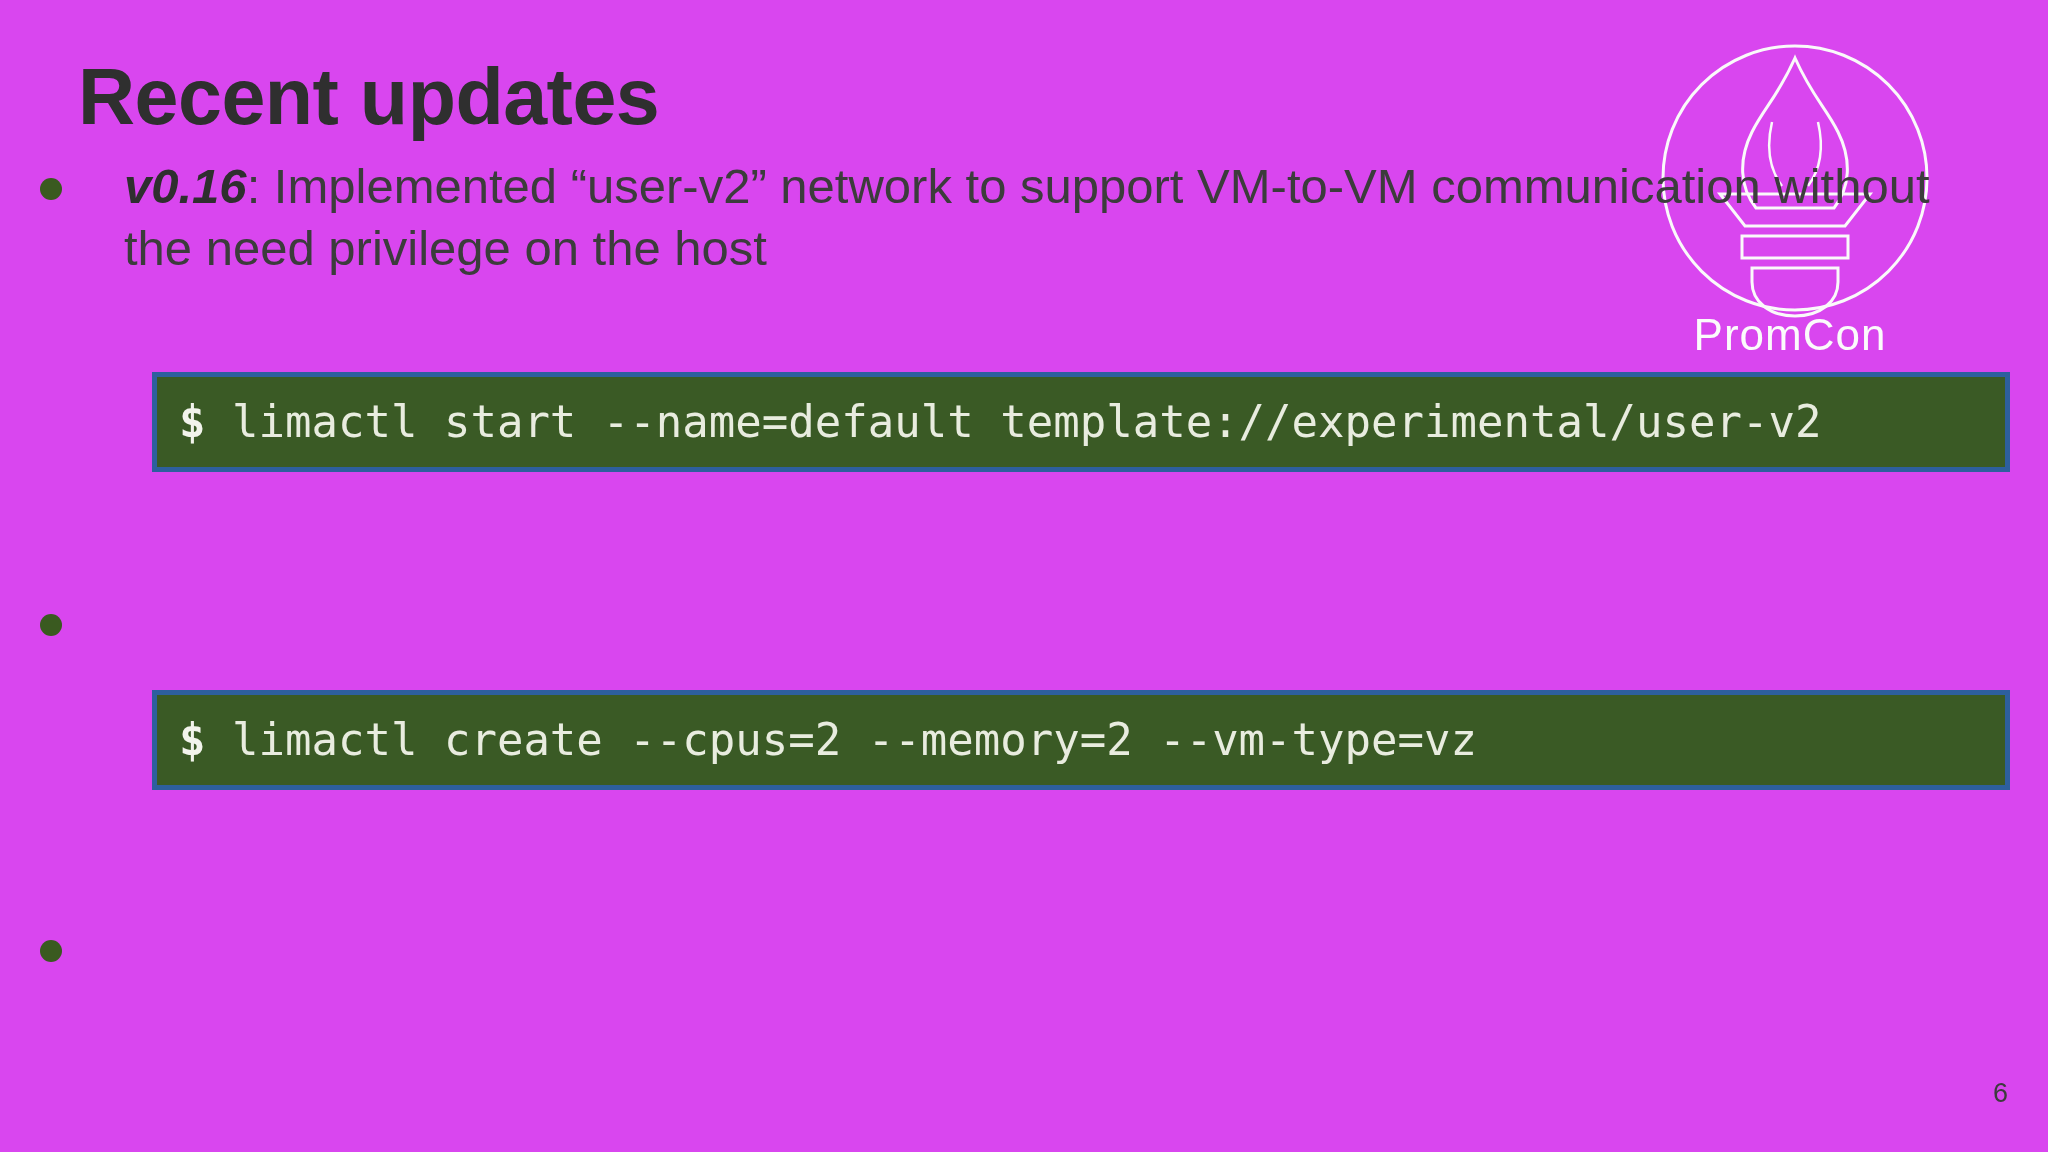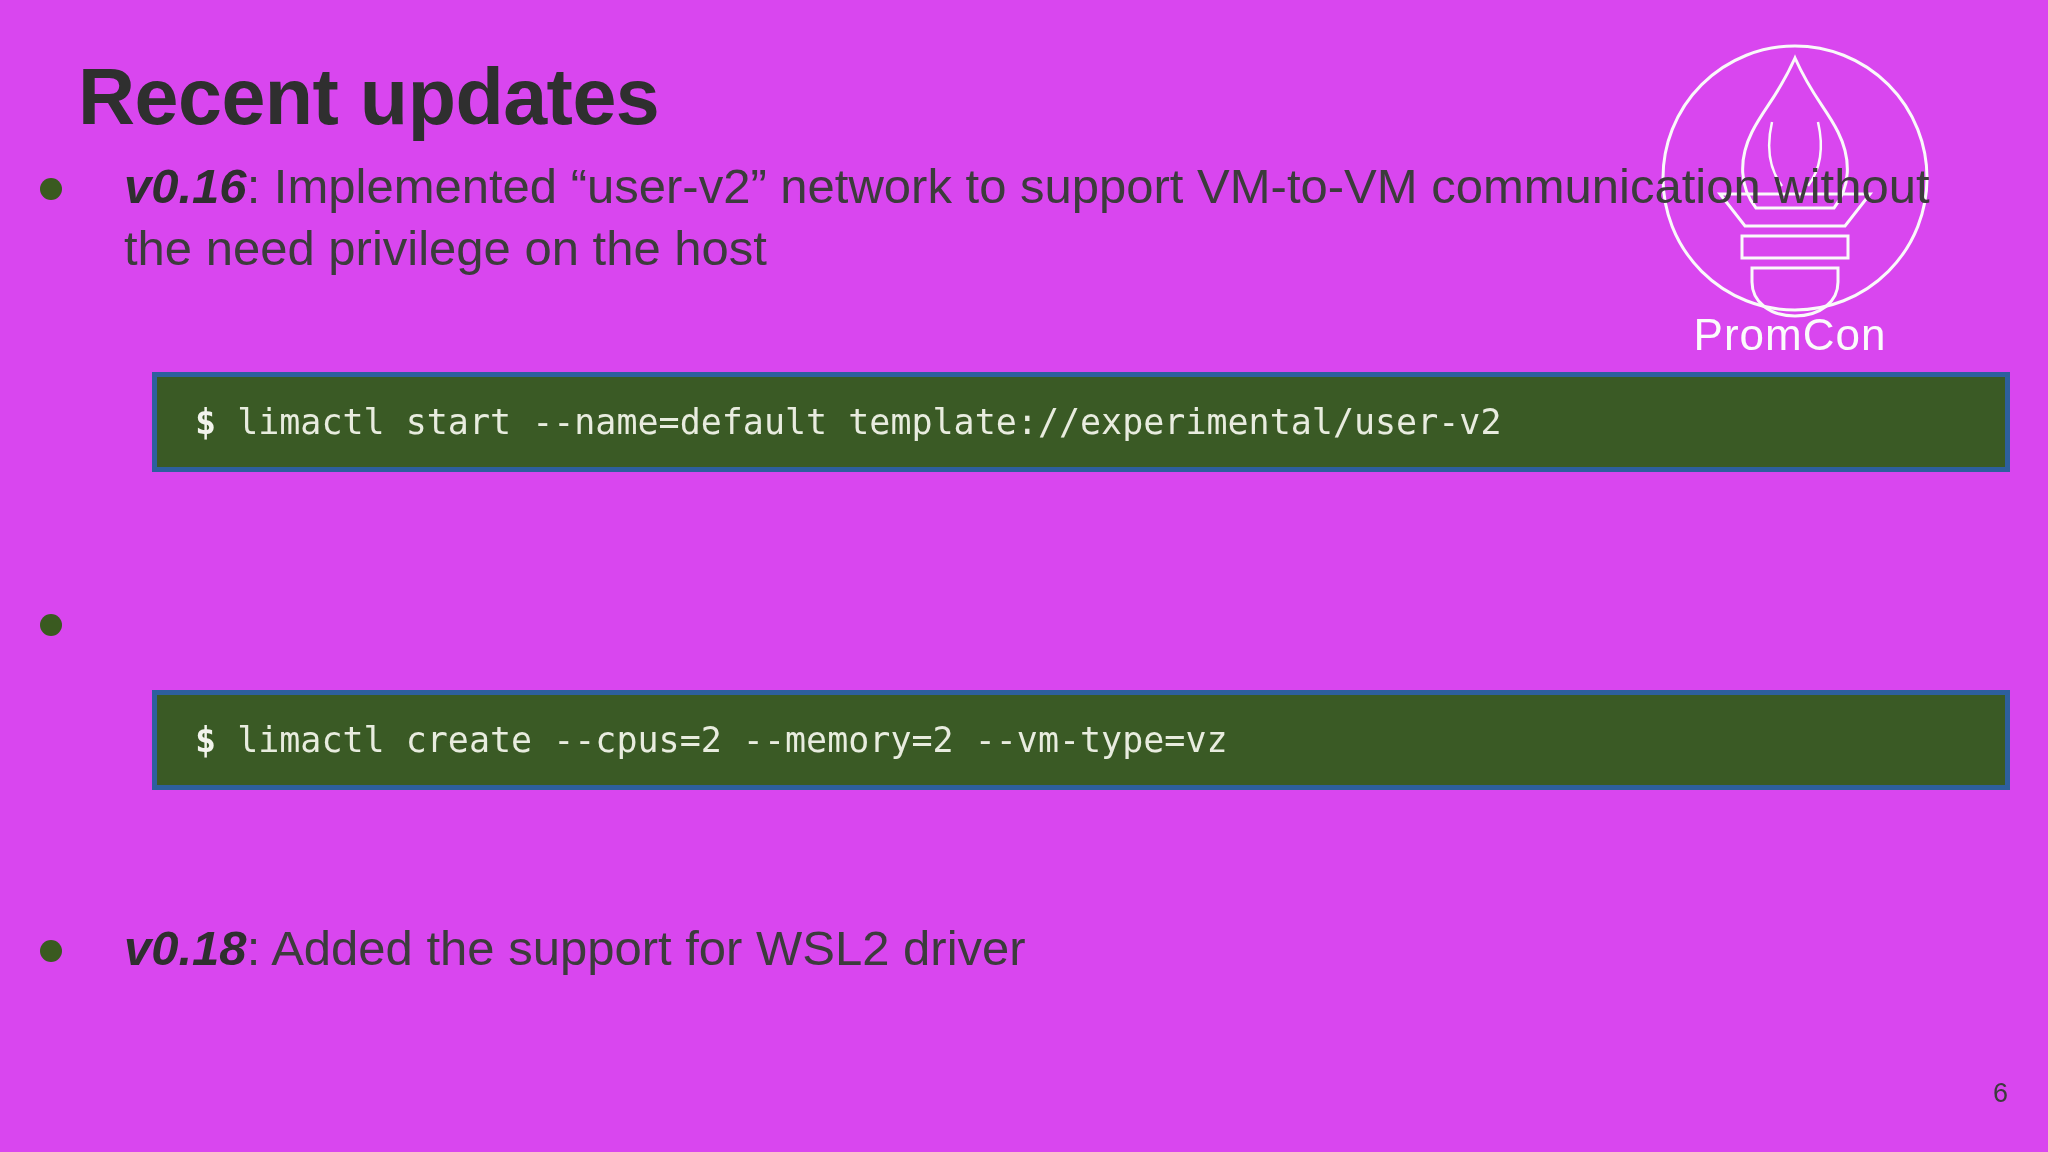--- a/index.html
+++ b/index.html
@@ -106,24 +106,24 @@
     border: 5px solid #2d5f9e;
     display: flex;
     align-items: center;
     overflow: hidden;
   }
   #code-box-1 { top: 372px; }
   #code-box-2 { top: 690px; }
 
   .code-line {
     font-family: "DejaVu Sans Mono", monospace;
-    font-size: 35px;
+    font-size: 44px;
     color: #e8ecdf;
     white-space: pre;
-    padding-left: 38px;
+    padding-left: 22px;
     letter-spacing: 0px;
     line-height: 1;
   }
   .code-line .prompt {
     font-weight: bold;
     color: #f2f4ec;
   }
 
   
   .page-number {
@@ -167,18 +167,17 @@
   <div class="bullet-row" id="bullet-2">
     <span class="bullet-dot"></span>
   </div>
 
   <div class="code-box" id="code-box-2">
     <div class="code-line"><span class="prompt">$</span><span> limactl create --cpus=2 --memory=2 --vm-type=vz</span></div>
   </div>
 
   <div class="bullet-row" id="bullet-3">
     <span class="bullet-dot"></span>
-    <span class="bullet-text"><b>v0.18</b><span>: </span><span>Added the support for WSL2 driver</span></span>
   </div>
 
   <div class="page-number">6</div>
 
 </div>
 
 </body></html>

